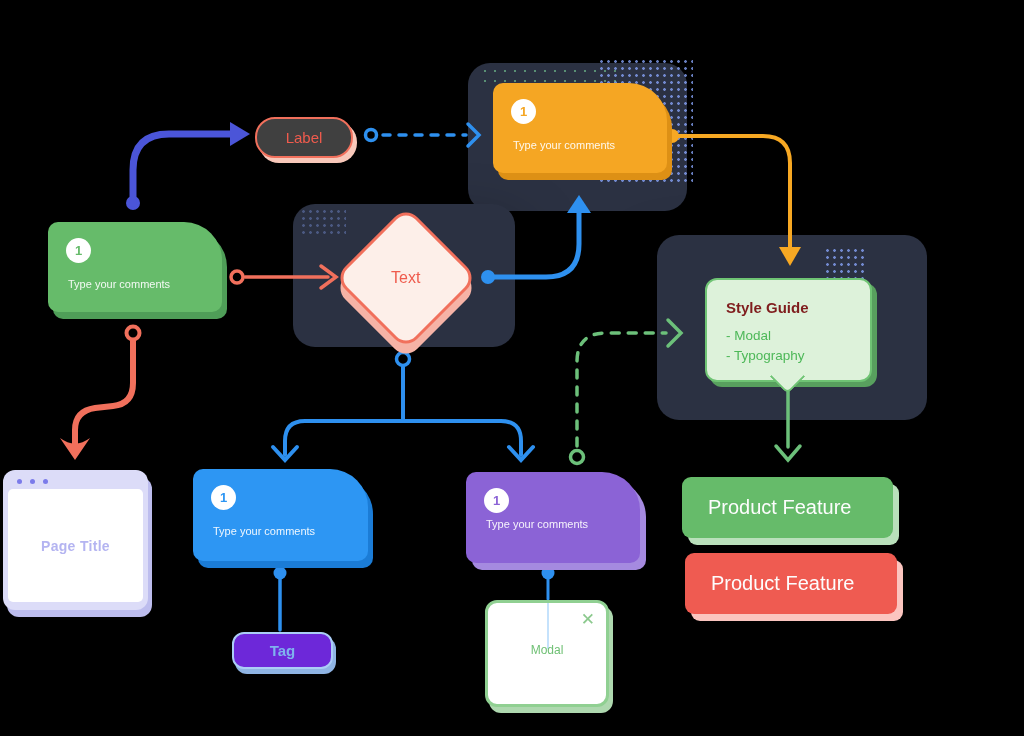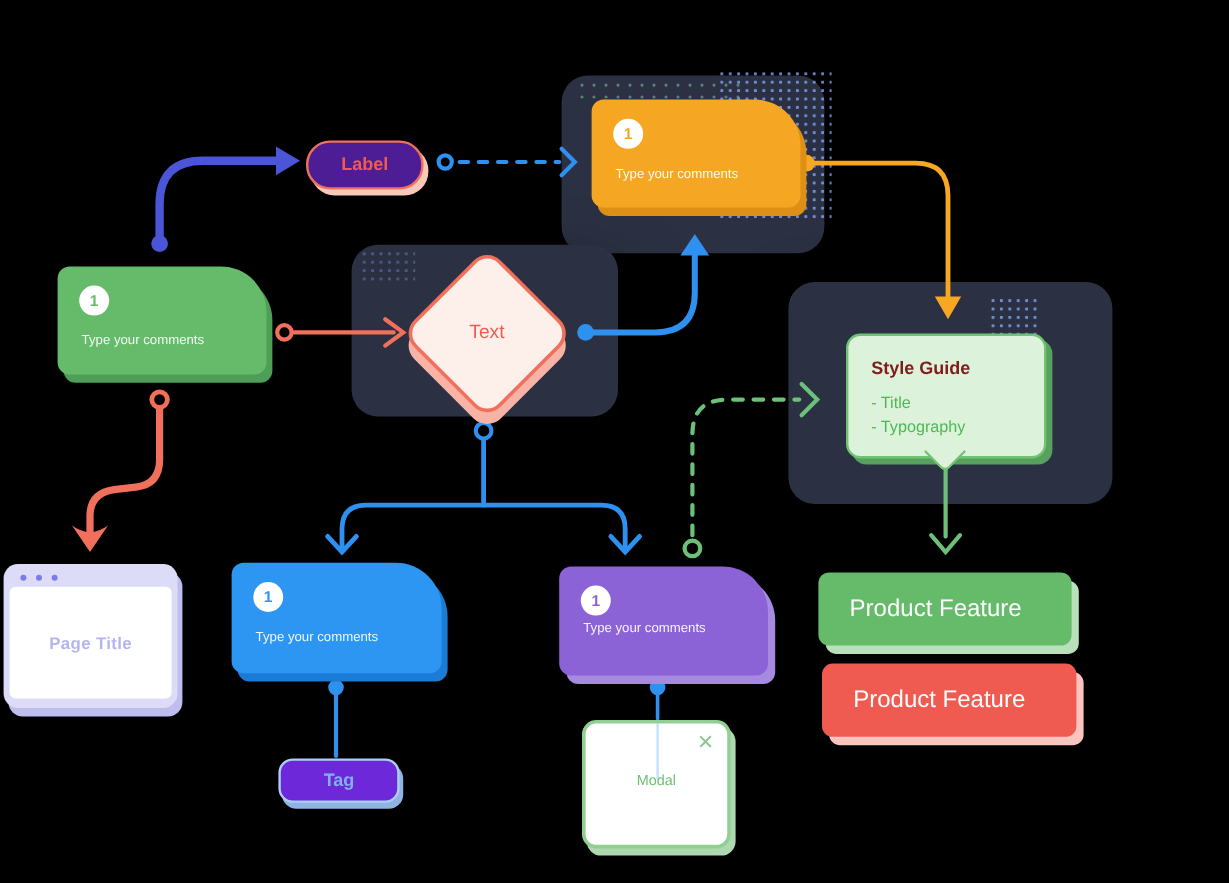--- a/index.html
+++ b/index.html
@@ -30,23 +30,23 @@
   .cb-orange .badge{color:#f5a623;}
   .cb-green{left:48px;top:222px;background:#66bb6a;box-shadow:5px 7px 0 #4f9e58;}
   .cb-green .badge{color:#66bb6a;}
   .cb-blue{left:193px;top:469px;width:175px;height:92px;background:#2d96f3;box-shadow:5px 7px 0 #1b7cd6;}
   .cb-blue .badge{color:#2d96f3;}
   .cb-purple{left:466px;top:472px;height:91px;background:#8b63d6;box-shadow:6px 7px 0 #a58ae0;}
   .cb-purple .badge{color:#8b63d6;}
   .cb-purple .ctext{top:44px;width:110px;line-height:1.5;}
   
   .label-pill{position:absolute;left:255px;top:117px;width:94px;height:37px;z-index:4;
-    background:#4c1d95;border:2px solid #f1705c;border-radius:20px;box-shadow:4px 5px 0 #f8c8ba;
+    background:#404040;border:2px solid #f1705c;border-radius:20px;box-shadow:4px 5px 0 #f8c8ba;
     display:flex;align-items:center;justify-content:center;
-    color:#ef5b4d;font-size:15px;font-weight:bold;}
+    color:#ef5b4d;font-size:15px;font-weight:normal;}
   
   .diamond{position:absolute;left:355px;top:227px;width:96px;height:96px;z-index:4;
     background:#fdefe9;border:3px solid #f1705c;border-radius:16px;
     transform:rotate(45deg);box-shadow:7px 7px 0 #f6b3a6;
     display:flex;align-items:center;justify-content:center;}
   .diamond .dtext{transform:rotate(-45deg);color:#ef5b4d;font-size:16px;}
   
   .bubble{position:absolute;left:705px;top:278px;width:163px;height:100px;z-index:4;
     background:#ddf2da;border:2.5px solid #6fc474;border-radius:12px;box-shadow:5px 5px 0 #58a05e;}
   .bubble .btitle{position:absolute;left:19px;top:19px;font-size:15px;font-weight:bold;color:#7f1d1d;}
@@ -55,21 +55,21 @@
   .bubble .tail{position:absolute;left:68px;top:84px;width:23px;height:23px;
     background:#ddf2da;transform:rotate(45deg);
     border-right:2.5px solid #6fc474;border-bottom:2.5px solid #6fc474;
     border-bottom-right-radius:6px;}
   
   .pf-btn{position:absolute;z-index:4;border-radius:9px;display:flex;align-items:center;
     color:#fdfdfd;font-size:20px;padding-left:26px;box-sizing:border-box;}
   .pf-green{left:682px;top:477px;width:211px;height:61px;background:#66bb6a;box-shadow:6px 7px 0 #b9e0bb;}
   .pf-red{left:685px;top:553px;width:212px;height:61px;background:#ef5b51;box-shadow:6px 7px 0 #fbc5bf;}
   
-  .window{position:absolute;left:3px;top:470px;width:145px;height:120px;z-index:4;
+  .window{position:absolute;left:3px;top:470px;width:145px;height:140px;z-index:4;
     background:#dcdcf8;border-radius:12px;box-shadow:4px 7px 0 #bdbdee;}
   .window .titlebar{position:absolute;left:6px;top:5px;right:6px;height:13px;
     display:flex;align-items:center;gap:8px;padding-left:8px;}
   .window .wdot{width:5px;height:5px;border-radius:50%;background:#7b7bea;}
   .window .wbody{position:absolute;left:5px;top:19px;right:5px;bottom:8px;background:#fff;
     border-radius:5px;display:flex;align-items:center;justify-content:center;}
   .window .wtitle{color:#b4b4f1;font-weight:bold;font-size:14px;letter-spacing:.3px;}
   
   .tag-pill{position:absolute;left:232px;top:632px;width:101px;height:37px;z-index:4;
     background:#6d28d9;border:2.5px solid #abcdf6;border-radius:12px;box-shadow:3px 5px 0 #8fb4e4;
@@ -189,21 +189,21 @@
     <span>Label</span>
   </div>
 
   <div class="diamond">
     <span class="dtext">Text</span>
   </div>
 
   <div class="bubble">
     <div class="tail"></div>
     <div class="btitle">Style Guide</div>
-    <div class="bitem i0">- Title</div>
+    <div class="bitem i0">- Modal</div>
     <div class="bitem i1">- Typography</div>
   </div>
 
   <div class="pf-btn pf-green">
     <span>Product Feature</span>
   </div>
   <div class="pf-btn pf-red">
     <span>Product Feature</span>
   </div>
 

